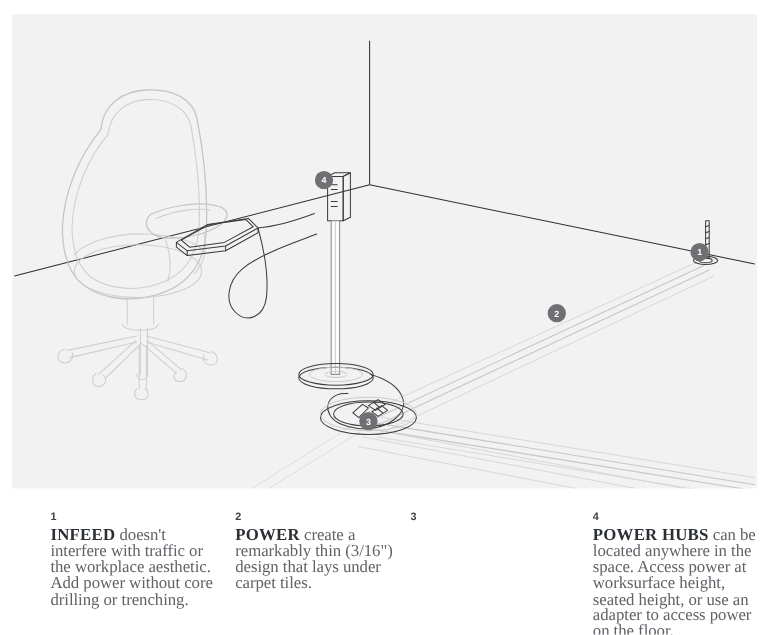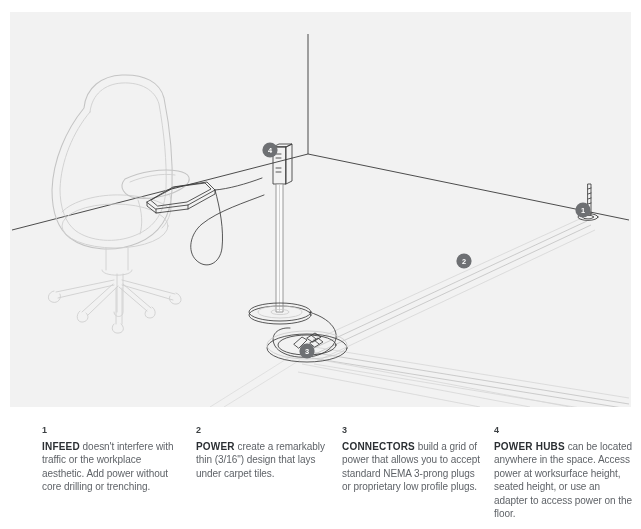--- a/index.html
+++ b/index.html
@@ -60,24 +60,25 @@
 
   .caption-number {
     font-size: 9px;
     font-weight: bold;
     color: #3c4043;
     line-height: 11px;
     margin-bottom: 4px;
     letter-spacing: 0.1px;
   }
   .caption-body {
-    font-size: 10px;
+    font-size: 14px;
     line-height: 13.4px;
     color: #5f6368;
     letter-spacing: -0.05px;
+    font-family: Liberation Serif, serif;
   }
   .caption-body .lead {
     font-weight: bold;
     color: #2b2f33;
     letter-spacing: 0.2px;
   }
 </style>
 </head>
 <body>
 
@@ -262,21 +263,20 @@
       <div class="caption-body"><span class="lead">INFEED</span><span> doesn't interfere with traffic or the workplace aesthetic. Add power without core drilling or trenching.</span></div>
     </div>
 
     <div class="caption-col c2">
       <div class="caption-number">2</div>
       <div class="caption-body"><span class="lead">POWER</span><span> create a remarkably thin (3/16") design that lays under carpet tiles.</span></div>
     </div>
 
     <div class="caption-col c3">
       <div class="caption-number">3</div>
-      <div class="caption-body"><span class="lead">CONNECTORS</span><span> build a grid of power that allows you to accept standard NEMA 3-prong plugs or proprietary low profile plugs.</span></div>
     </div>
 
     <div class="caption-col c4">
       <div class="caption-number">4</div>
       <div class="caption-body"><span class="lead">POWER HUBS</span><span> can be located anywhere in the space. Access power at worksurface height, seated height, or use an adapter to access power on the floor.</span></div>
     </div>
 
   </div>
 </div>
 

